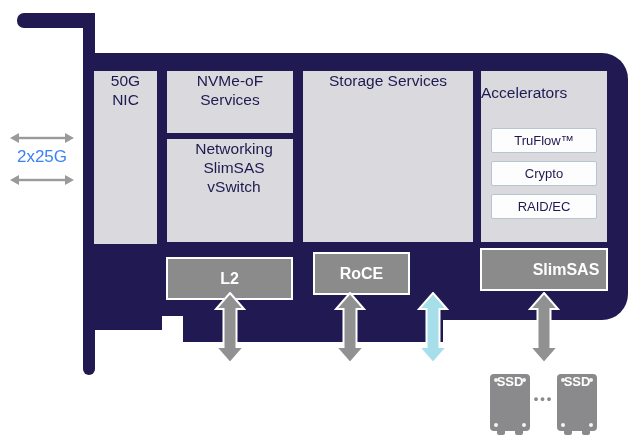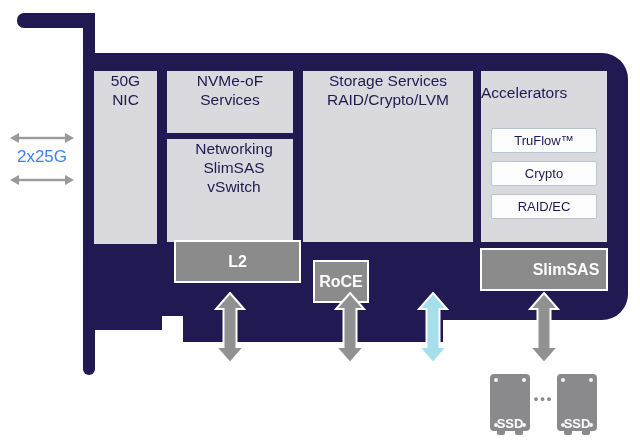--- a/index.html
+++ b/index.html
@@ -20,21 +20,21 @@
   .accel-title{font-size:15.5px;line-height:19px;text-align:left;}
   .accel-item{width:104px;height:23px;margin:8px auto 0;background:#fdfdfe;
               border:1px solid #b5c6ce;border-radius:2px;display:flex;align-items:center;
               justify-content:center;font-size:13px;color:#1e1a50;}
   .accel-item.first{margin-top:26px;}
   .uplink-label{color:#3b82f6;font-size:17px;text-align:center;z-index:3;}
   .arrow-svg{position:absolute;z-index:4;}
   .notch{background:#ffffff;z-index:2;}
   .z1{z-index:1;}
   
-  .ssd{background:#8a8a8c;border-radius:4px;color:#ffffff;display:flex;align-items:flex-end;
+  .ssd{background:#8a8a8c;border-radius:4px;color:#ffffff;display:flex;align-items:flex-start;
        justify-content:center;font-weight:bold;font-size:13px;z-index:3;}
   .screw{position:absolute;width:4px;height:4px;border-radius:50%;background:#f4f4f4;}
   .ssd-tab{position:absolute;width:8px;height:4px;background:#8a8a8c;border-radius:0 0 2px 2px;bottom:-4px;}
   .ellipsis{color:#8a8a8c;font-weight:bold;font-size:13px;letter-spacing:2px;
             text-align:center;z-index:3;}
 </style>
 </head>
 <body>
 
 <div class="stage">
@@ -70,32 +70,31 @@
   </div>
 
   <div class="abs panel" style="left:167px;top:139px;width:126px;height:103px;padding-left:8px;">
     <div>Networking</div>
     <div>SlimSAS</div>
     <div>vSwitch</div>
   </div>
 
   <div class="abs panel" style="left:303px;top:71px;width:170px;height:171px;">
     <div>Storage Services</div>
-    <div>RAID/Crypto/LVM</div>
   </div>
 
   <div class="abs accel" style="left:481px;top:71px;width:126px;height:171px;">
     <div class="accel-title">Accelerators</div>
     <div class="accel-item first">TruFlow™</div>
     <div class="accel-item">Crypto</div>
     <div class="accel-item">RAID/EC</div>
   </div>
 
-  <div class="abs port" style="left:166px;top:240px;width:127px;height:43px;margin-left:8px;">L2</div>
-  <div class="abs port" style="left:313px;top:260px;width:56px;height:43px;">RoCE</div>
+  <div class="abs port" style="left:166px;top:257px;width:127px;height:43px;">L2</div>
+  <div class="abs port" style="left:313px;top:252px;width:97px;height:43px;">RoCE</div>
   <div class="abs port" style="left:480px;top:248px;width:128px;height:43px;padding-left:44px;">SlimSAS</div>
 
   <svg class="arrow-svg" style="left:213px;top:292px;" width="34" height="72" viewBox="0 0 34 72">
     <polygon points="17,1 31,17 23.5,17 23.5,55 31,55 17,71 3,55 10.5,55 10.5,17 3,17" fill="#919191" stroke="#ffffff" stroke-width="2" stroke-linejoin="miter"></polygon>
   </svg>
   <svg class="arrow-svg" style="left:333px;top:292px;" width="34" height="72" viewBox="0 0 34 72">
     <polygon points="17,1 31,17 23.5,17 23.5,55 31,55 17,71 3,55 10.5,55 10.5,17 3,17" fill="#919191" stroke="#ffffff" stroke-width="2" stroke-linejoin="miter"></polygon>
   </svg>
   <svg class="arrow-svg" style="left:416px;top:292px;" width="34" height="72" viewBox="0 0 34 72">
     <polygon points="17,1 31,17 23.5,17 23.5,55 31,55 17,71 3,55 10.5,55 10.5,17 3,17" fill="#a6dfea" stroke="#ffffff" stroke-width="2" stroke-linejoin="miter"></polygon>

